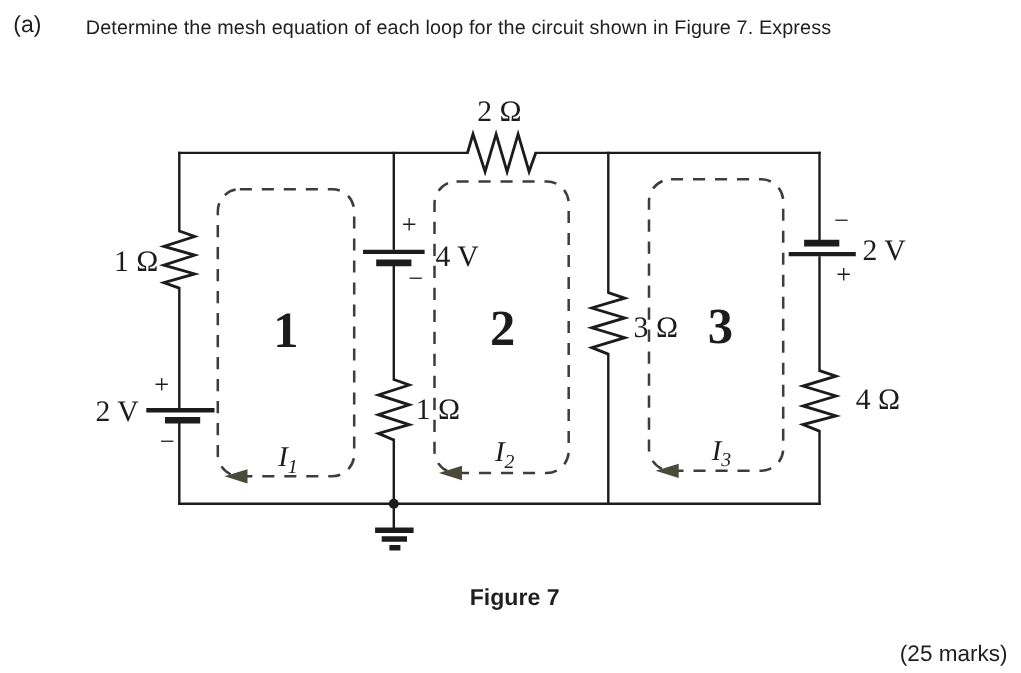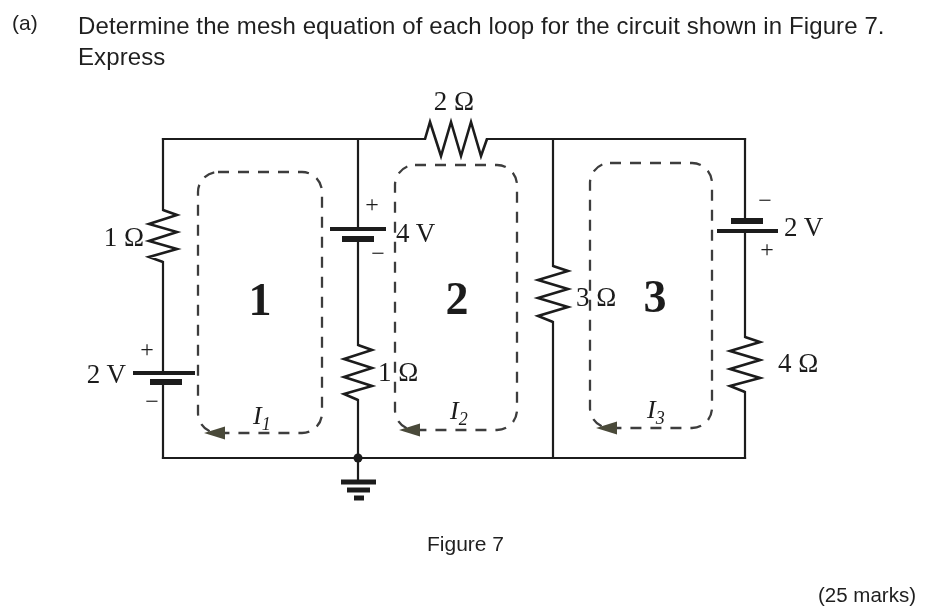--- a/index.html
+++ b/index.html
@@ -17,29 +17,30 @@
     position: absolute;
     left: 12px;
     top: 11px;
     font-size: 21px;
   }
   .question-text {
     position: absolute;
     left: 78px;
     top: 10px;
     width: 846px;
-    font-size: 24px;
+    font-size: 18px;
     line-height: 31px;
     letter-spacing: 0.1px;
   }
   .figure-caption {
     position: absolute;
     left: 427px;
     top: 532px;
     font-size: 21px;
+    font-weight: bold;
   }
   .marks {
     position: absolute;
     right: 12px;
     top: 583px;
     font-size: 20.5px;
   }
   svg.circuit {
     position: absolute;
     left: 0;

